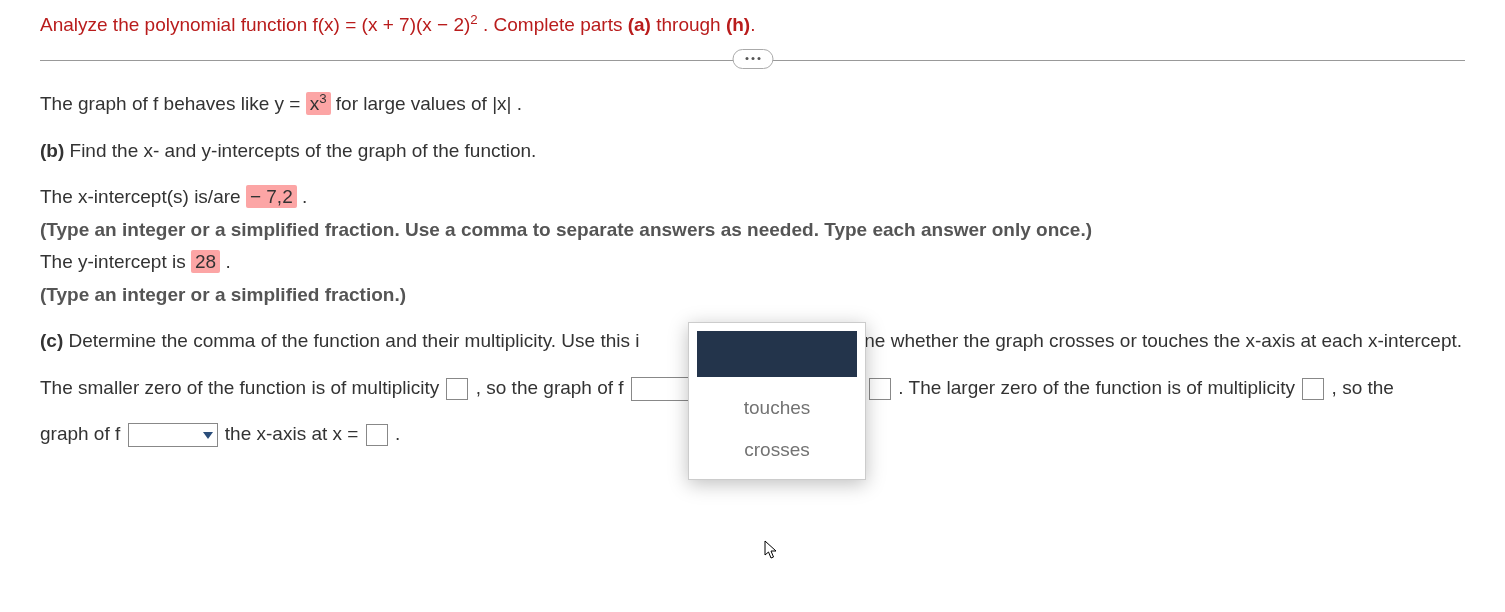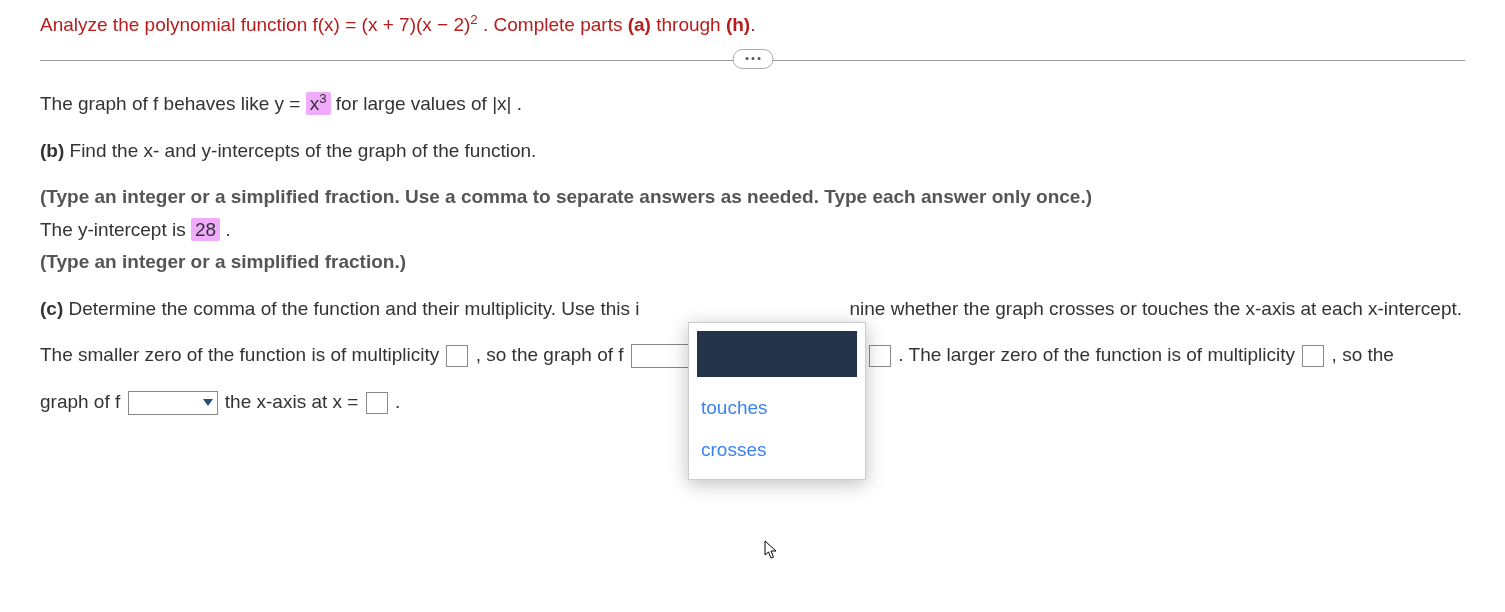--- a/index.html
+++ b/index.html
@@ -40,21 +40,21 @@
       border-radius: 12px;
       padding: 0 12px;
       height: 20px;
       display: flex;
       align-items: center;
       justify-content: center;
       gap: 3px;
     }
     .more-pill .dot { width: 3px; height: 3px; background: #555; border-radius: 50%; }
     .answer-highlight {
-      background: #f0abfc;
+      background: #fca5a5;
       padding: 1px 4px;
       border-radius: 2px;
     }
     .para { margin: 18px 0; }
     .para-tight { margin: 4px 0; }
     .hint { color: #555; font-weight: bold; }
     sup { font-size: 0.7em; }
     .input-box {
       display: inline-block;
       width: 22px;
@@ -94,21 +94,22 @@
       z-index: 10;
     }
     .popup .selected {
       background: #23344b;
       height: 46px;
       width: 100%;
       margin-bottom: 10px;
     }
     .popup .opt {
       padding: 10px 4px;
-      color: #3b82f6;
+      color: #737373;
+      text-align: center;
       cursor: pointer;
     }
     .cursor {
       position: absolute;
       left: 764px;
       top: 540px;
       font-size: 18px;
       color: #000;
       z-index: 20;
       pointer-events: none;
@@ -132,20 +133,23 @@
   </div>
 
   <div class="para">
     <span>The graph of f behaves like y = </span><span class="answer-highlight"><span>x</span><sup>3</sup></span><span>  for large values of |x| .</span>
   </div>
 
   <div class="para">
     <b>(b)</b><span> Find the x- and y-intercepts of the graph of the function.</span>
   </div>
 
+  <div class="para-tight">
+    <span>The x-intercept(s) is/are  </span><span class="answer-highlight">− 7,2</span><span> .</span>
+  </div>
   <div class="para-tight hint">(Type an integer or a simplified fraction. Use a comma to separate answers as needed. Type each answer only once.)</div>
 
   <div class="para-tight" style="">
     <span>The y-intercept is  </span><span class="answer-highlight">28</span><span> .</span>
   </div>
   <div class="para-tight hint">(Type an integer or a simplified fraction.)</div>
 
   <div class="para" style="white-space:nowrap;">
     <b>(c)</b><span> Determine the comma of the function and their multiplicity. Use this i</span><span style="display:inline-block;width:210px"></span><span>nine whether the graph crosses or touches the x-axis at each x-intercept.</span>
   </div>

